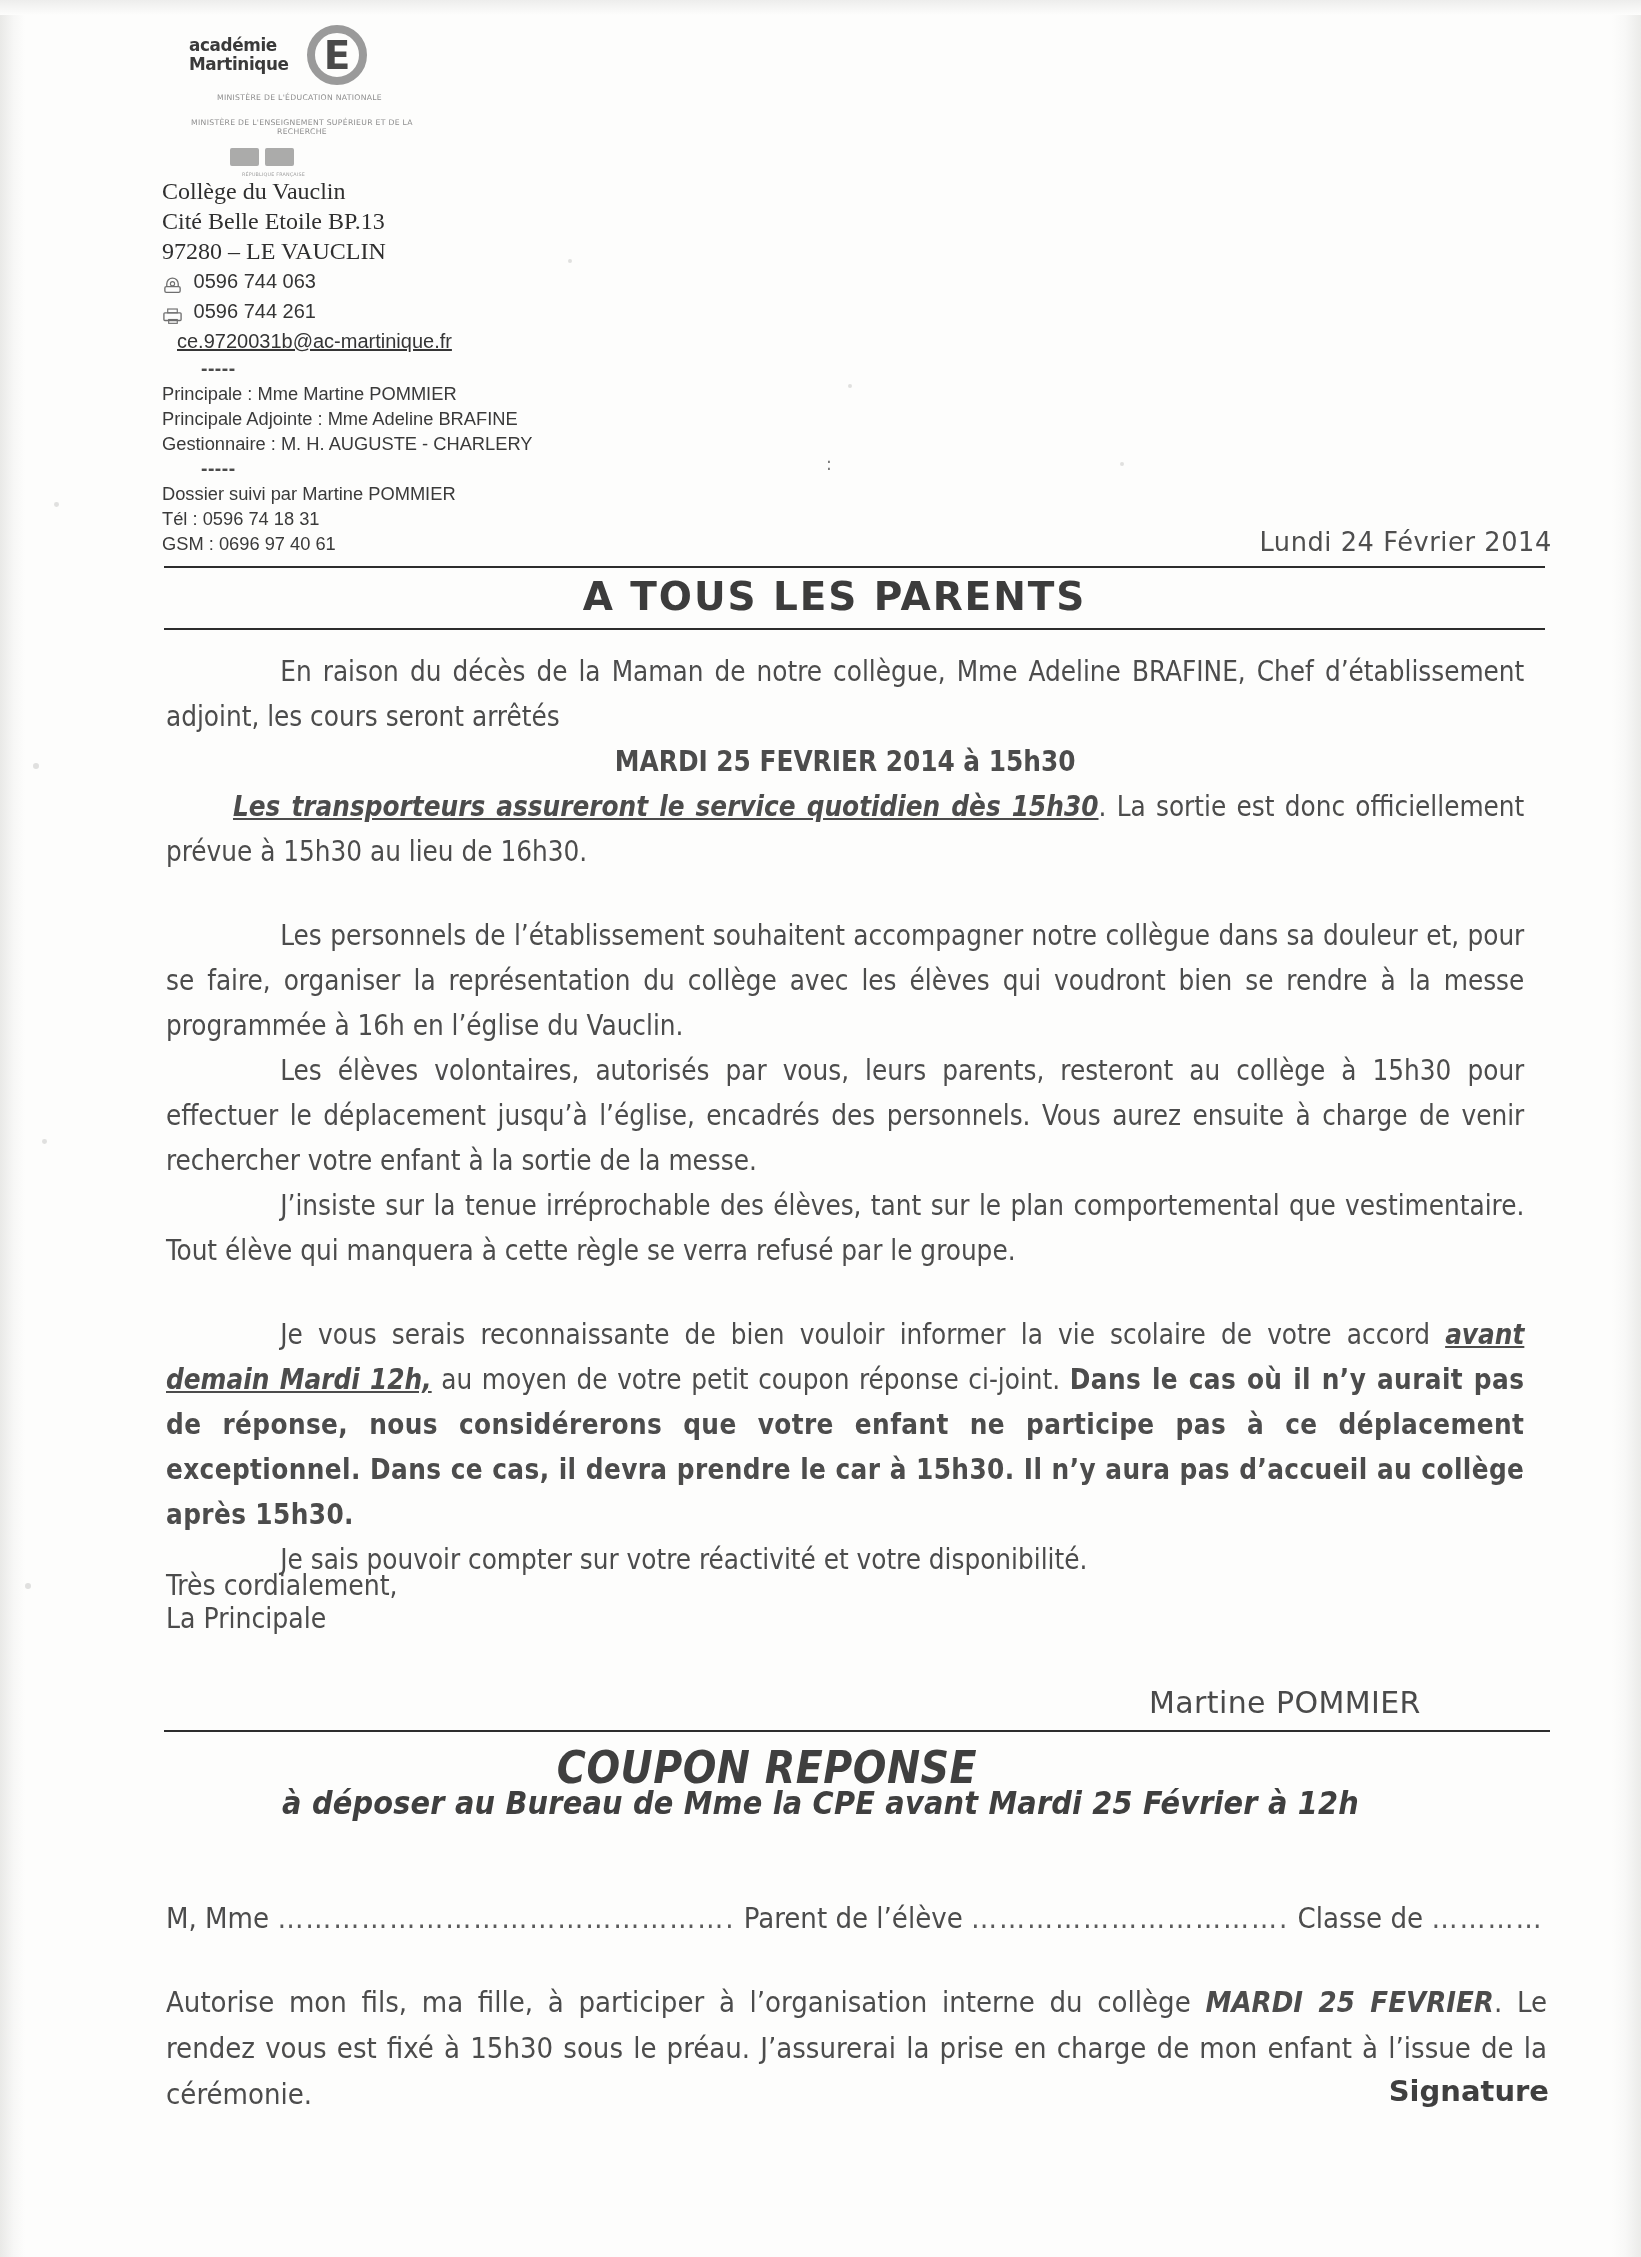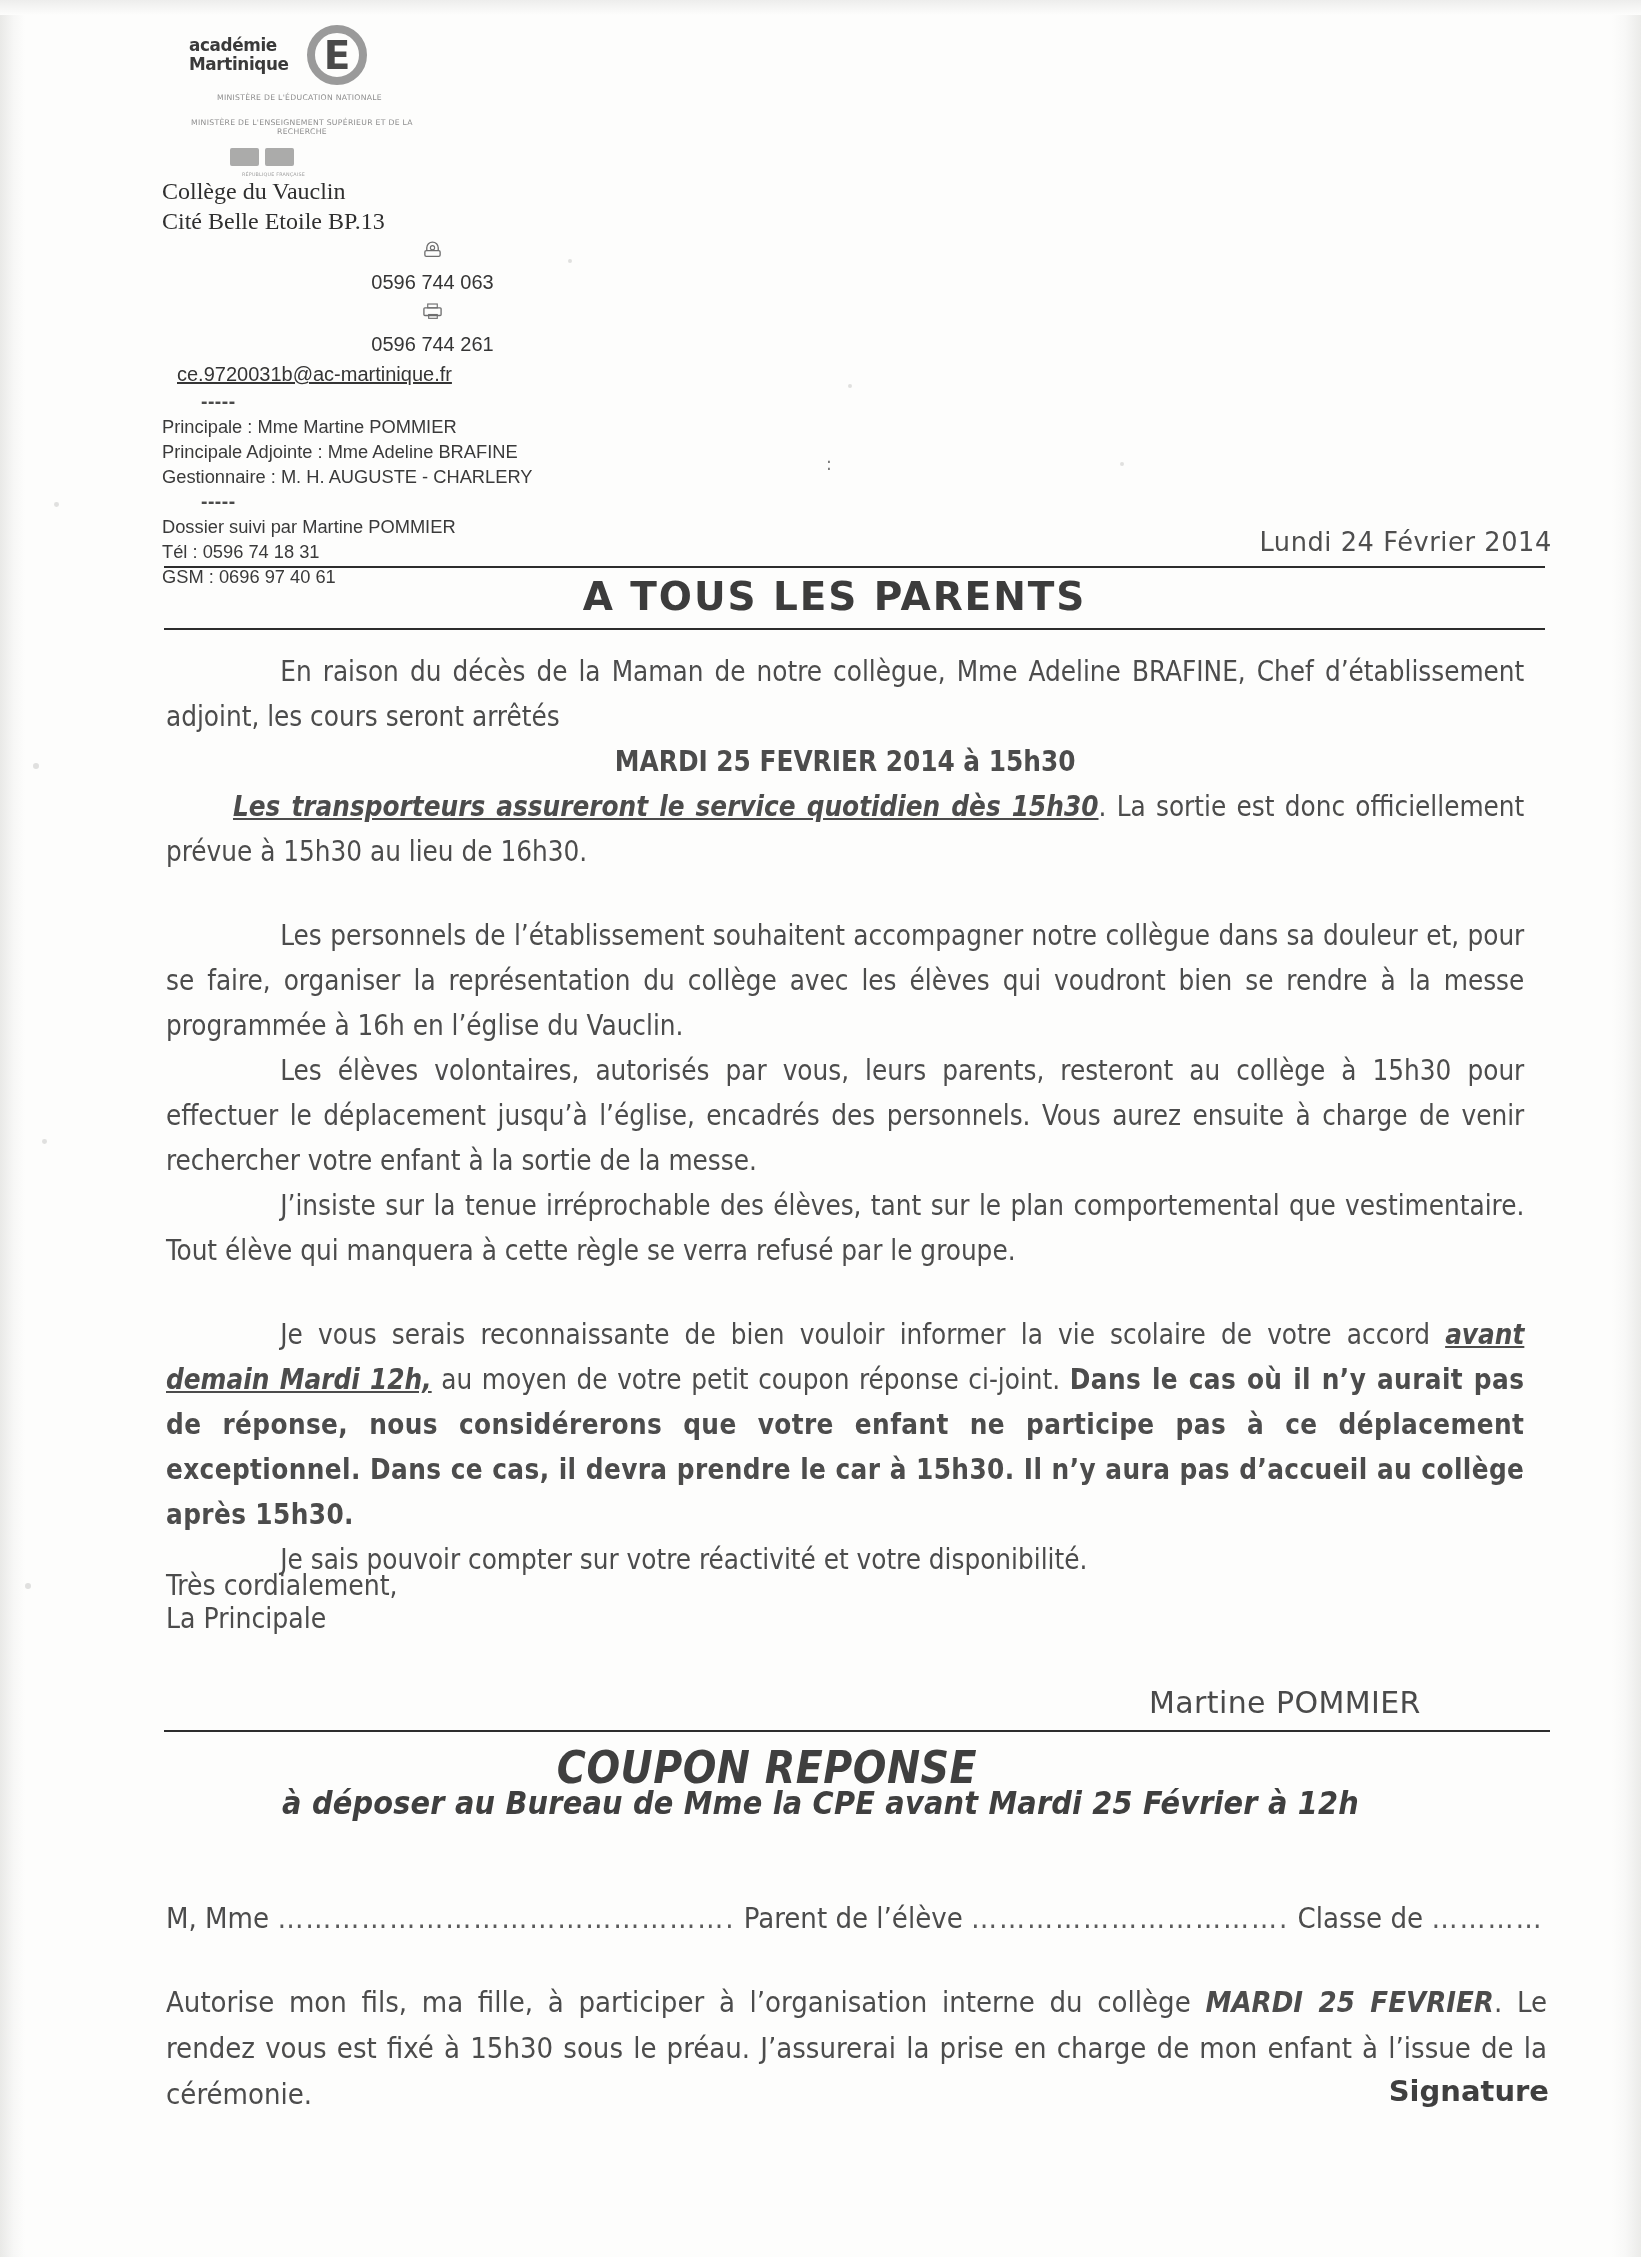--- a/index.html
+++ b/index.html
@@ -58,21 +58,21 @@
     text-align:center;letter-spacing:0.2px;}
 
   .addr{
     margin-top:13.5px;
     font-family:"Liberation Serif", serif;
     font-size:24px;line-height:30px;color:#2f2f2f;
   }
   .contact-line{
     display:flex;align-items:center;gap:10.6px;
     font-family:"Liberation Sans", sans-serif;
-    font-size:20px;line-height:30px;color:#353535;flex-direction:column;
+    font-size:20px;line-height:30px;color:#353535;
   }
   .ico{width:21px;height:17.4px;display:inline-block;flex:0 0 21px;}
   .mail{
     font-family:"Liberation Sans", sans-serif;
     font-size:20px;line-height:30px;color:#353535;
     text-decoration:underline;margin-left:15px;display:inline-block;
   }
   .dash{font-family:"Liberation Sans",sans-serif;font-size:19.3px;color:#4a4a4a;
     margin-left:39px;letter-spacing:0.5px;font-weight:bold;line-height:25px;}
   .staff{
@@ -187,20 +187,21 @@
       <div class="ministry">MINISTÈRE DE L'ÉDUCATION NATIONALE</div>
       <div class="ministry2">MINISTÈRE DE L'ENSEIGNEMENT SUPÉRIEUR ET DE LA RECHERCHE</div>
       <div class="marianne">
         <i></i><i></i>
         <span class="cap">RÉPUBLIQUE FRANÇAISE</span>
       </div>
     </div>
 
     <div class="addr">Collège du Vauclin</div>
     <div class="addr" style="margin-top:0">Cité Belle Etoile BP.13</div>
+    <div class="addr" style="margin-top:0">97280 – LE VAUCLIN</div>
 
     <div class="contact-line">
       <span class="ico">
         <svg width="21" height="17.4" viewBox="0 0 22 18">
           <rect x="3" y="10" width="16" height="6" rx="1.5" fill="none" stroke="#6f6f6f" stroke-width="1.4"></rect>
           <path d="M5 10 V7 a6 6 0 0 1 12 0 v3" fill="none" stroke="#6f6f6f" stroke-width="1.4"></path>
           <circle cx="11" cy="7" r="2.2" fill="none" stroke="#6f6f6f" stroke-width="1.2"></circle>
         </svg>
       </span>
       <span>0596 744 063</span>

